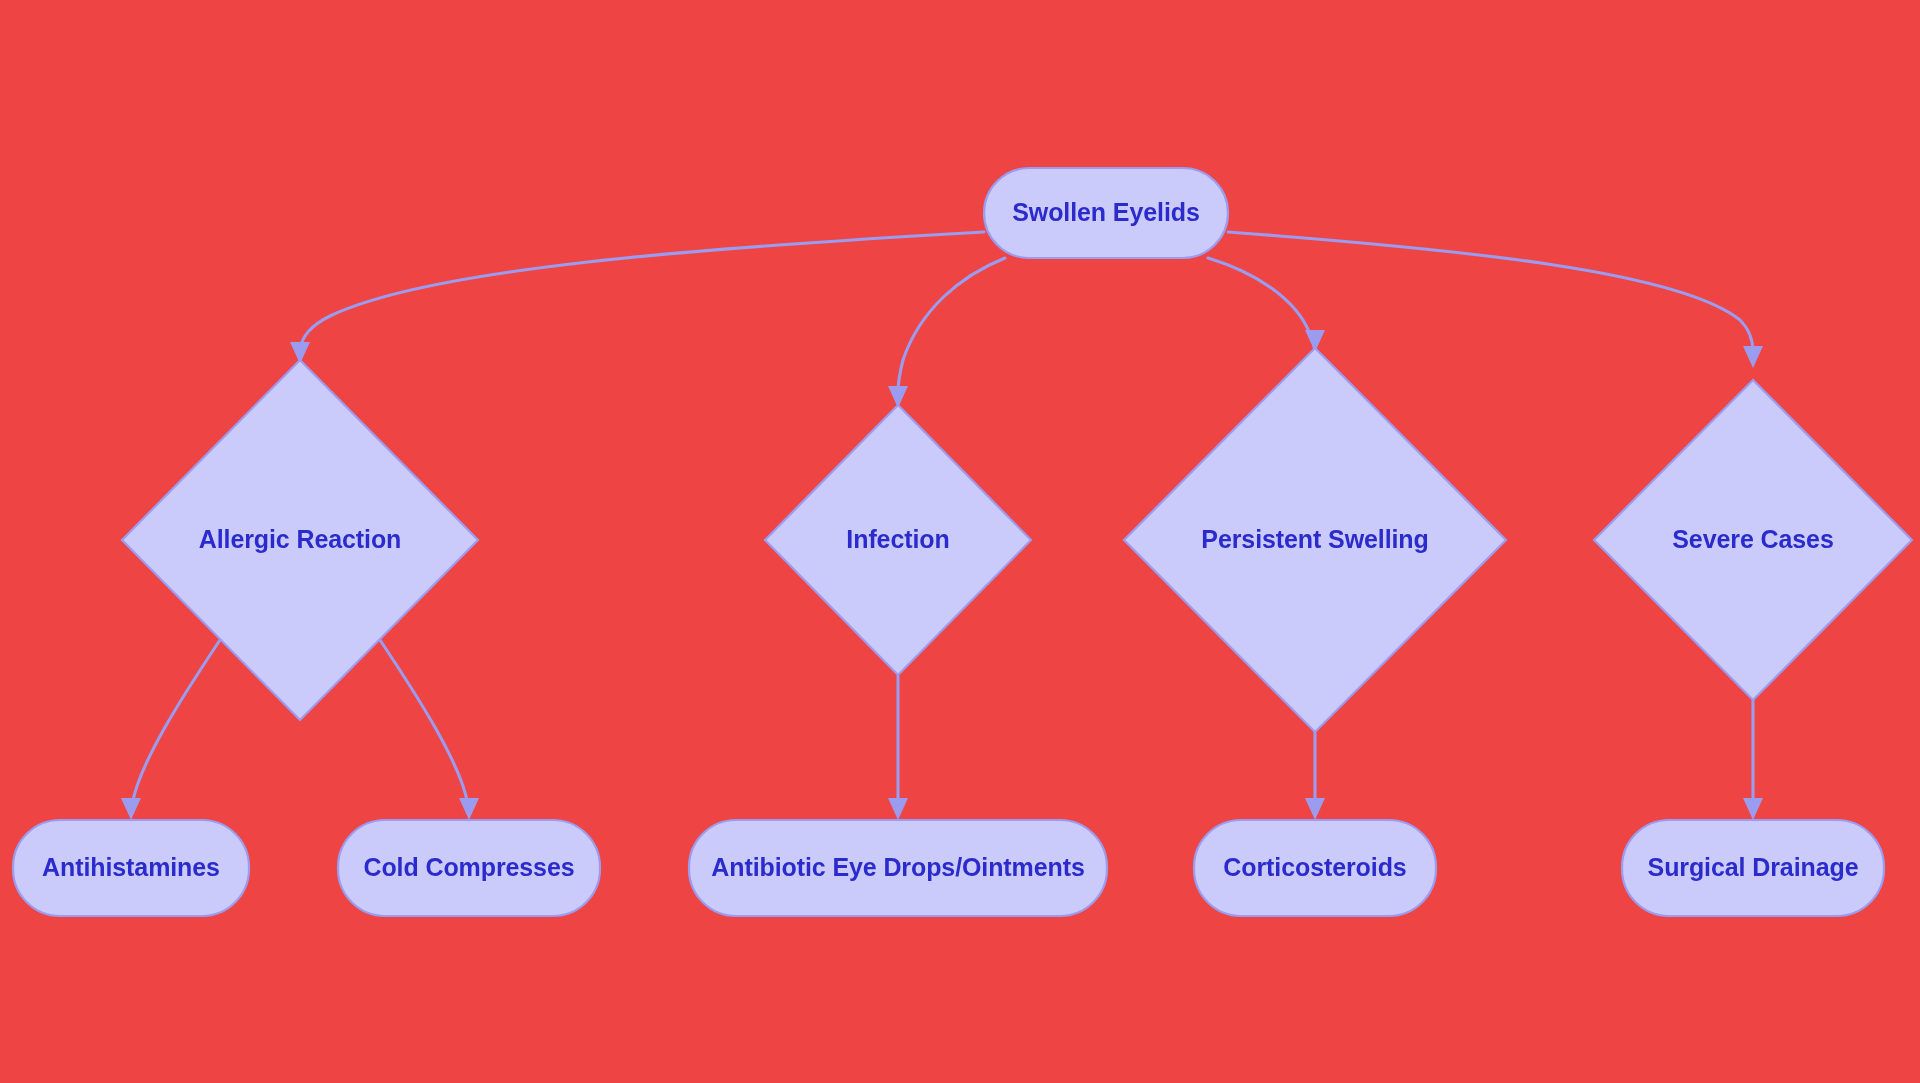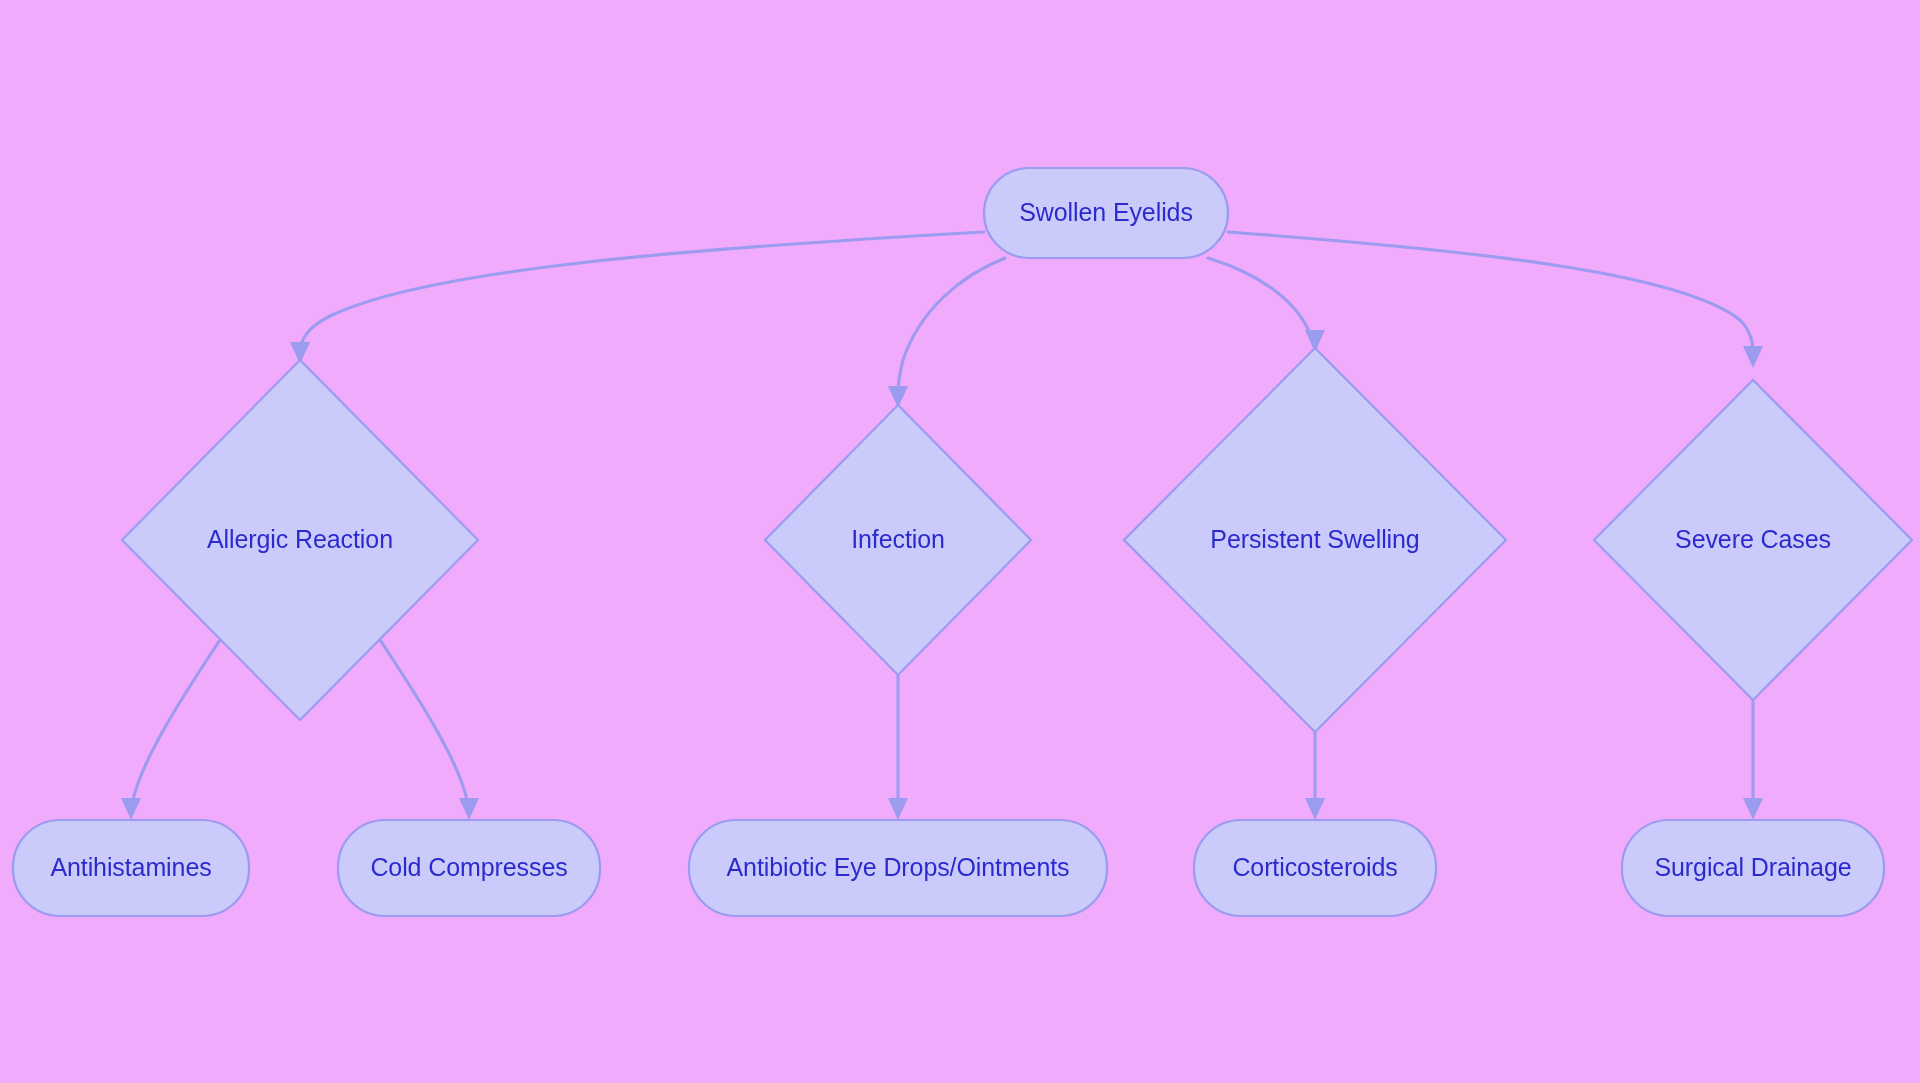--- a/index.html
+++ b/index.html
@@ -10,21 +10,22 @@
   body {
     width: 1920px;
     height: 1083px;
     overflow: hidden;
     font-family: "Liberation Sans", sans-serif;
   }
   #diagram-root {
     position: relative;
     width: 1920px;
     height: 1083px;
-    background: #f0abfc;
+    background: #ef4444;
+    font-weight: bold;
   }
   svg#flowchart {
     display: block;
     width: 1920px;
     height: 1083px;
   }
   .node-shape {
     fill: #cbcbfb;
     stroke: #9b9bf0;
     stroke-width: 2.2;

